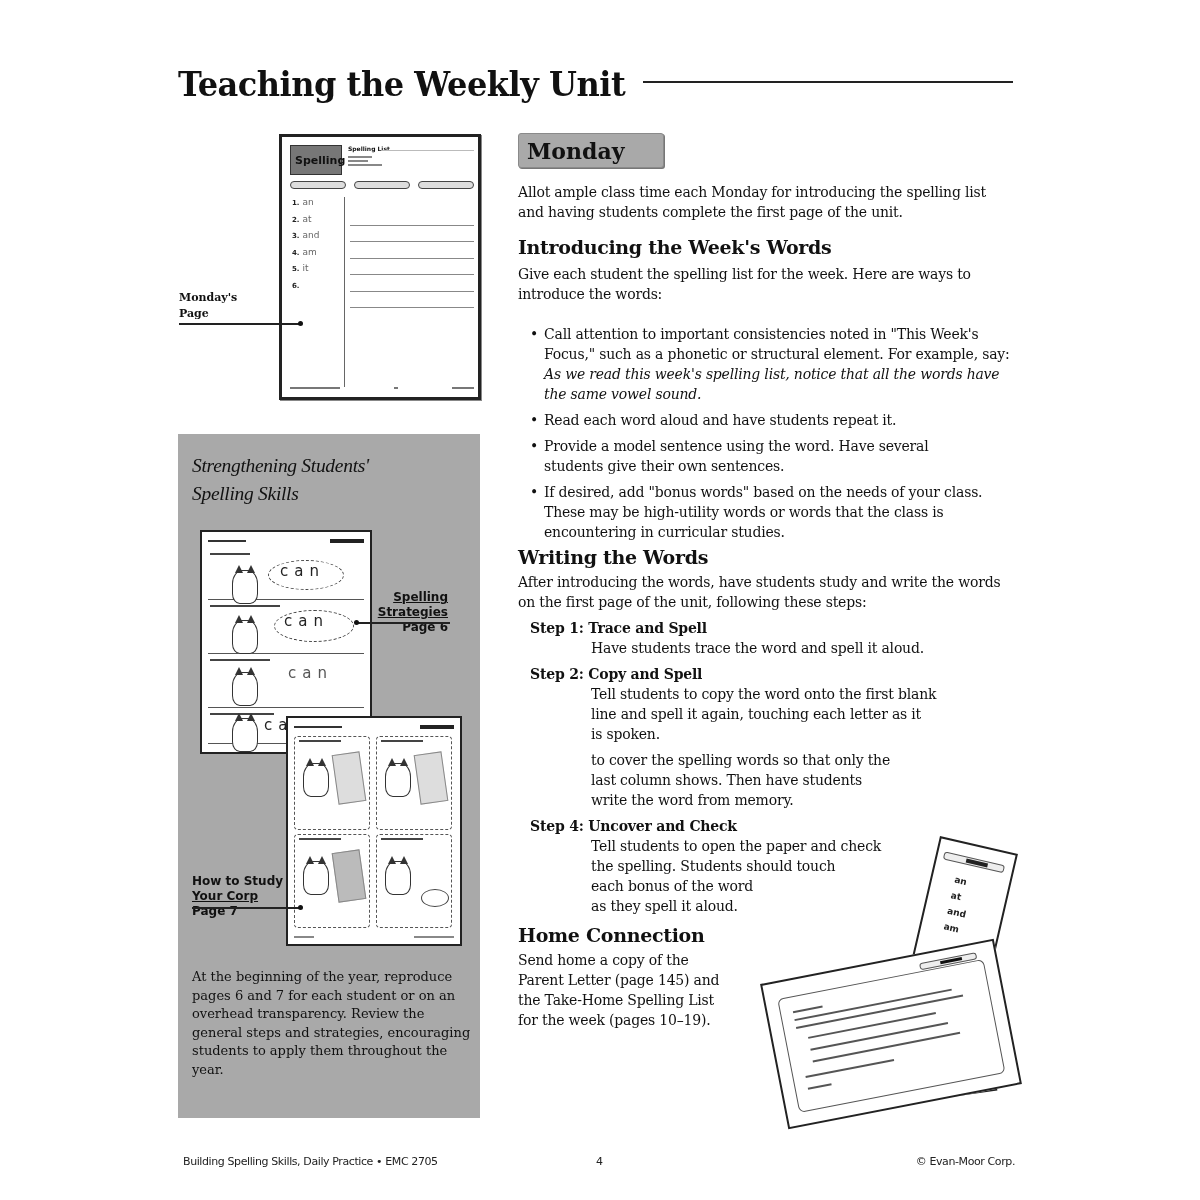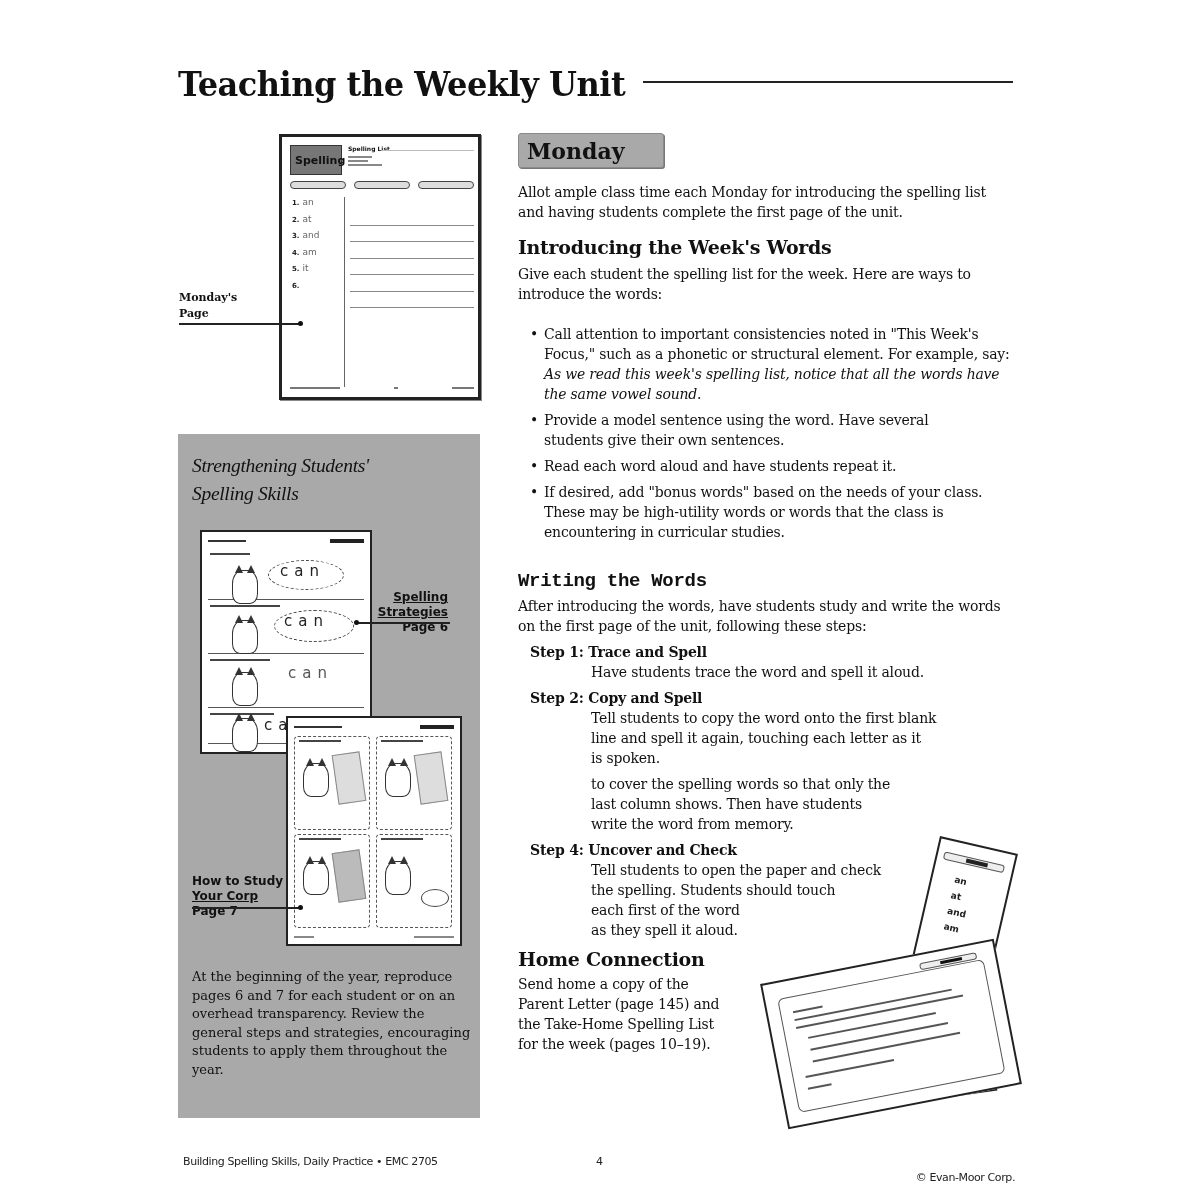--- a/index.html
+++ b/index.html
@@ -75,21 +75,21 @@
   .letter-back { position: absolute; left: 790px; top: 985px; width: 200px; height: 120px; background: #fff; border: 2px solid #222; transform: rotate(-8deg); }
   .letter { position: absolute; left: 772px; top: 960px; width: 238px; height: 148px; background: #fff; border: 2px solid #222; transform: rotate(-11deg); transform-origin: center; }
   .letter .inner { position: absolute; left: 12px; top: 16px; right: 12px; bottom: 12px; border: 1px solid #555; border-radius: 6px; }
   .letter .bar { position: absolute; right: 18px; top: 8px; width: 58px; height: 7px; border: 1px solid #555; border-radius: 3px; background: #eee; }
   .letter .bar i { position: absolute; left: 20px; top: 1px; width: 22px; height: 3px; background: #111; }
   .letter .ln { position: absolute; height: 2px; background: #555; }
 
   .footer { position: absolute; top: 1155px; left: 183px; width: 832px; height: 16px; font-family: "DejaVu Sans", sans-serif; font-size: 11px; color: #222; }
   .footer .l { position: absolute; left: 0; top: 0; letter-spacing: -0.4px; }
   .footer .c { position: absolute; left: 413px; top: 0; }
-  .footer .r { position: absolute; right: 0; top: 16px; letter-spacing: -0.4px; }
+  .footer .r { position: absolute; right: 0; top: 0; letter-spacing: -0.4px; }
 </style>
 </head>
 <body>
 
 <div class="page-title-row">
   <h1 class="page-title">Teaching the Weekly Unit</h1>
   <div class="title-rule"></div>
 </div>
 
 <div class="thumb-monday">
@@ -222,26 +222,26 @@
 <div class="right-col">
   <div class="day-badge">
     <span>Monday</span>
   </div>
   <p class="p" style="margin-top:14px;width:470px;">Allot ample class time each Monday for introducing the spelling list and having students complete the first page of the unit.</p>
 
   <h2 class="h2" style="margin-top:12px;">Introducing the Week's Words</h2>
   <p class="p" style="margin-top:4px;width:460px;">Give each student the spelling list for the week. Here are ways to introduce the words:</p>
   <ul class="bullets p" style="width:482px;margin-top:20px;">
     <li><span>Call attention to important consistencies noted in "This Week's Focus," such as a phonetic or structural element. For example, say: </span><em>As we read this week's spelling list, notice that all the words have the same vowel sound.</em></li>
+    <li><span>Read each word aloud and have students repeat it.</span></li>
     <li style="width:450px"><span>Provide a model sentence using the word. Have several students give their own sentences.</span></li>
-    <li><span>Read each word aloud and have students repeat it.</span></li>
     <li><span>If desired, add "bonus words" based on the needs of your class. These may be high-utility words or words that the class is encountering in curricular studies.</span></li>
   </ul>
 
-  <h2 class="h2" style="margin-top:26px;font-family:Liberation Mono, monospace;">Writing the Words</h2>
+  <h2 class="h2" style="margin-top:2px;">Writing the Words</h2>
   <p class="p" style="margin-top:2px;width:490px;">After introducing the words, have students study and write the words on the first page of the unit, following these steps:</p>
   <div class="steps p">
     <div class="step">
       <div class="step-head">Step 1: Trace and Spell</div>
       <div class="step-body">Have students trace the word and spell it aloud.</div>
     </div>
     <div class="step">
       <div class="step-head">Step 2: Copy and Spell</div>
       <div class="step-body">Tell students to copy the word onto the first blank</div>
       <div class="step-body">line and spell it again, touching each letter as it</div>
@@ -249,21 +249,21 @@
     </div>
     <div class="step">
       <div class="step-body">to cover the spelling words so that only the</div>
       <div class="step-body">last column shows. Then have students</div>
       <div class="step-body">write the word from memory.</div>
     </div>
     <div class="step">
       <div class="step-head">Step 4: Uncover and Check</div>
       <div class="step-body">Tell students to open the paper and check</div>
       <div class="step-body">the spelling. Students should touch</div>
-      <div class="step-body">each first of the word</div>
+      <div class="step-body">each bonus of the word</div>
       <div class="step-body">as they spell it aloud.</div>
     </div>
   </div>
 
   <h2 class="h2" style="margin-top:6px;">Home Connection</h2>
   <div class="p" style="margin-top:2px;">
     <div>Send home a copy of the</div>
     <div>Parent Letter (page 145) and</div>
     <div>the Take-Home Spelling List</div>
     <div>for the week (pages 10–19).</div>

